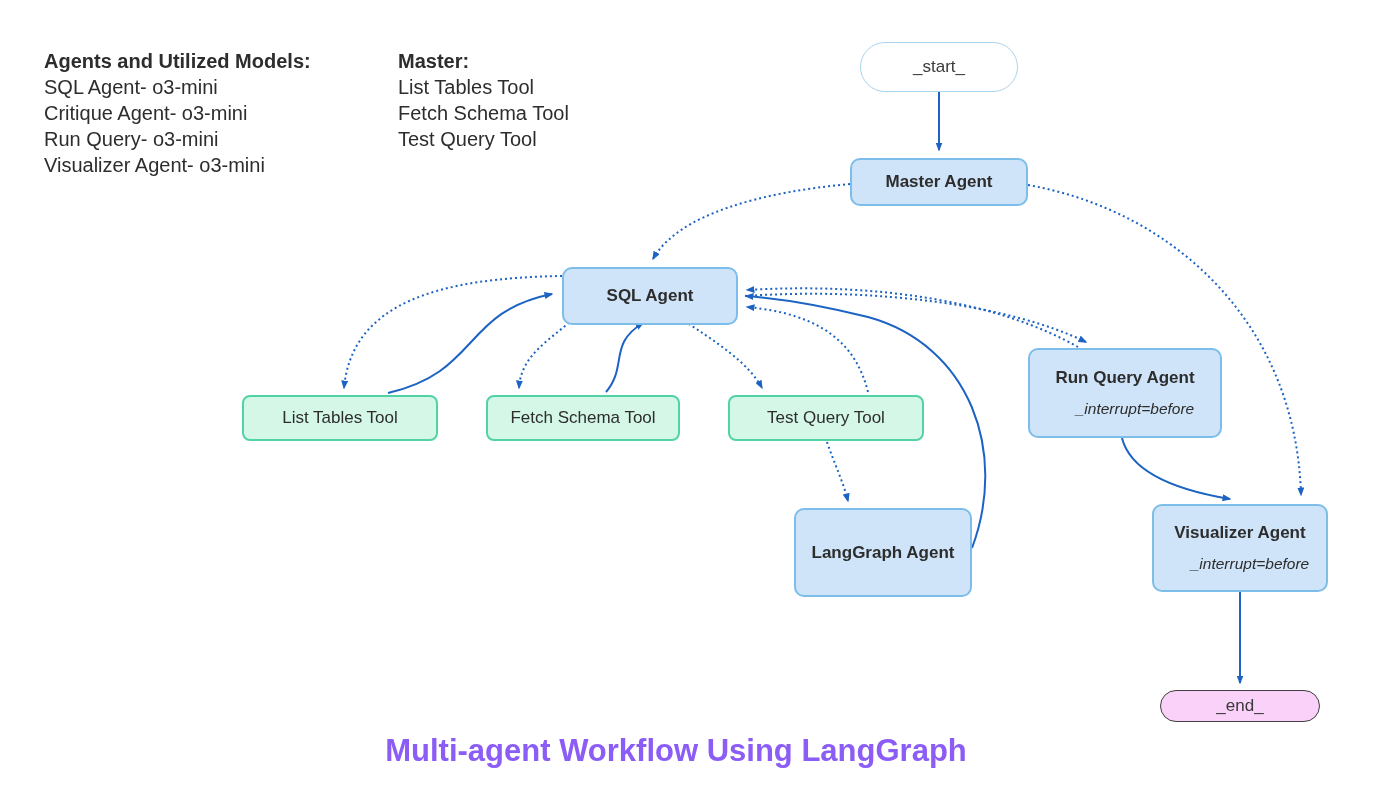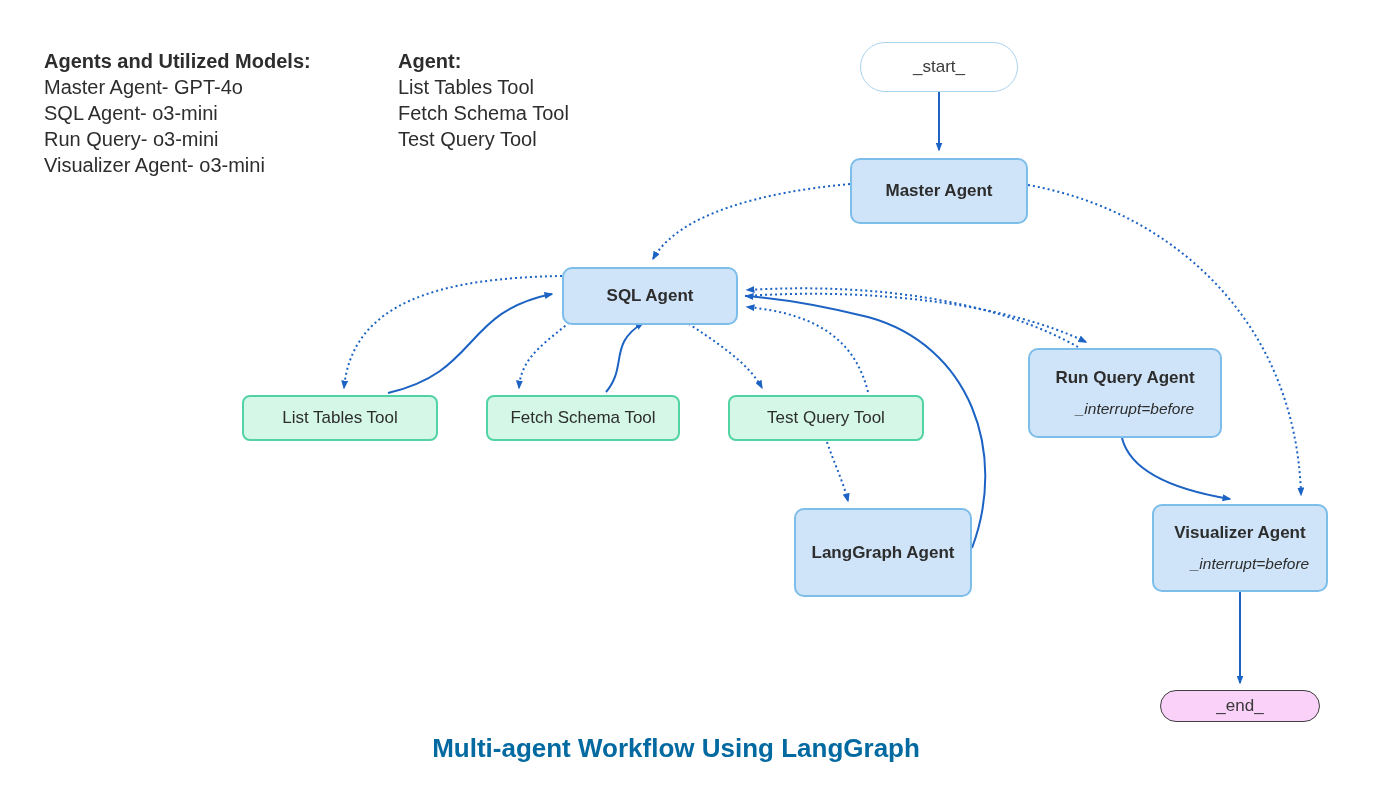--- a/index.html
+++ b/index.html
@@ -68,21 +68,21 @@
     z-index:2;
   }
   .legend .heading{font-weight:bold;}
   #legend-agents{left:44px;}
   #legend-tools{left:398px;}
   .legend div{white-space:nowrap;}
   #diagram-title{
     position:absolute;
     left:56px;top:733px;width:1240px;
     text-align:center;
-    font-size:26px;font-weight:bold;color:#0369a1;
+    font-size:31px;font-weight:bold;color:#8b5cf6;
     z-index:2;
   }
 </style>
 </head>
 <body>
 
 <div id="canvas">
 
   <svg id="edges" viewBox="0 0 1400 788" xmlns="http://www.w3.org/2000/svg">
     <defs>
@@ -108,37 +108,37 @@
         <path d="M 868 392 C 856 344, 822 314, 747 307" marker-end="url(#arrow)"></path>
         <path d="M 827 442 C 834 463, 843 481, 848 501" marker-end="url(#arrow)"></path>
         <path d="M 745 296 C 880 287, 1012 306, 1086 342" marker-end="url(#arrow)"></path>
         <path d="M 1078 347 C 1000 303, 882 282, 747 290" marker-end="url(#arrow)"></path>
       </g>
     </g>
   </svg>
 
   <div class="legend" id="legend-agents">
     <div class="heading">Agents and Utilized Models:</div>
-    <div>Master Agent- GPT-4o</div>
     <div>SQL Agent- o3-mini</div>
+    <div>Critique Agent- o3-mini</div>
     <div>Run Query- o3-mini</div>
     <div>Visualizer Agent- o3-mini</div>
   </div>
   <div class="legend" id="legend-tools">
-    <div class="heading">Agent:</div>
+    <div class="heading">Master:</div>
     <div>List Tables Tool</div>
     <div>Fetch Schema Tool</div>
     <div>Test Query Tool</div>
   </div>
 
   <div class="node pill-start" style="left:860px;top:42px;width:158px;height:50px;">
     <span class="node-label">_start_</span>
   </div>
 
-  <div class="node agent" style="left:850px;top:158px;width:178px;height:66px;">
+  <div class="node agent" style="left:850px;top:158px;width:178px;height:48px;">
     <span class="node-label">Master Agent</span>
   </div>
 
   <div class="node agent" style="left:562px;top:267px;width:176px;height:58px;">
     <span class="node-label">SQL Agent</span>
   </div>
 
   <div class="node tool" style="left:242px;top:395px;width:196px;height:46px;">
     <span class="node-label">List Tables Tool</span>
   </div>

